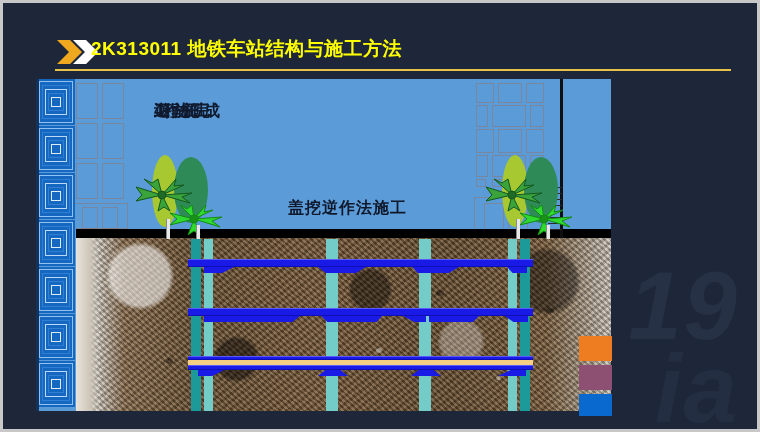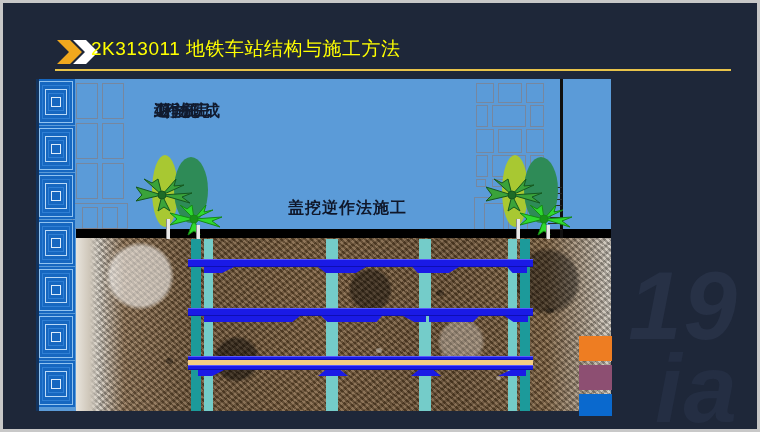--- a/index.html
+++ b/index.html
@@ -38,21 +38,21 @@
     position:absolute; left:0; top:28px; width:100%; height:44px;
   }
   .chevrons{
     position:absolute; left:54px; top:8px;
     width:46px; height:26px;
   }
   .title-text{
     position:absolute; left:88px; top:5px;
     color:#ffff00;
     font-size:19px;
-    font-weight:normal;
+    font-weight:bold;
     letter-spacing:0.5px;
     white-space:nowrap;
   }
   .title-underline{
     position:absolute; left:52px; top:38px;
     width:676px; height:2px;
     background:#e8c34a;
   }
 
   

